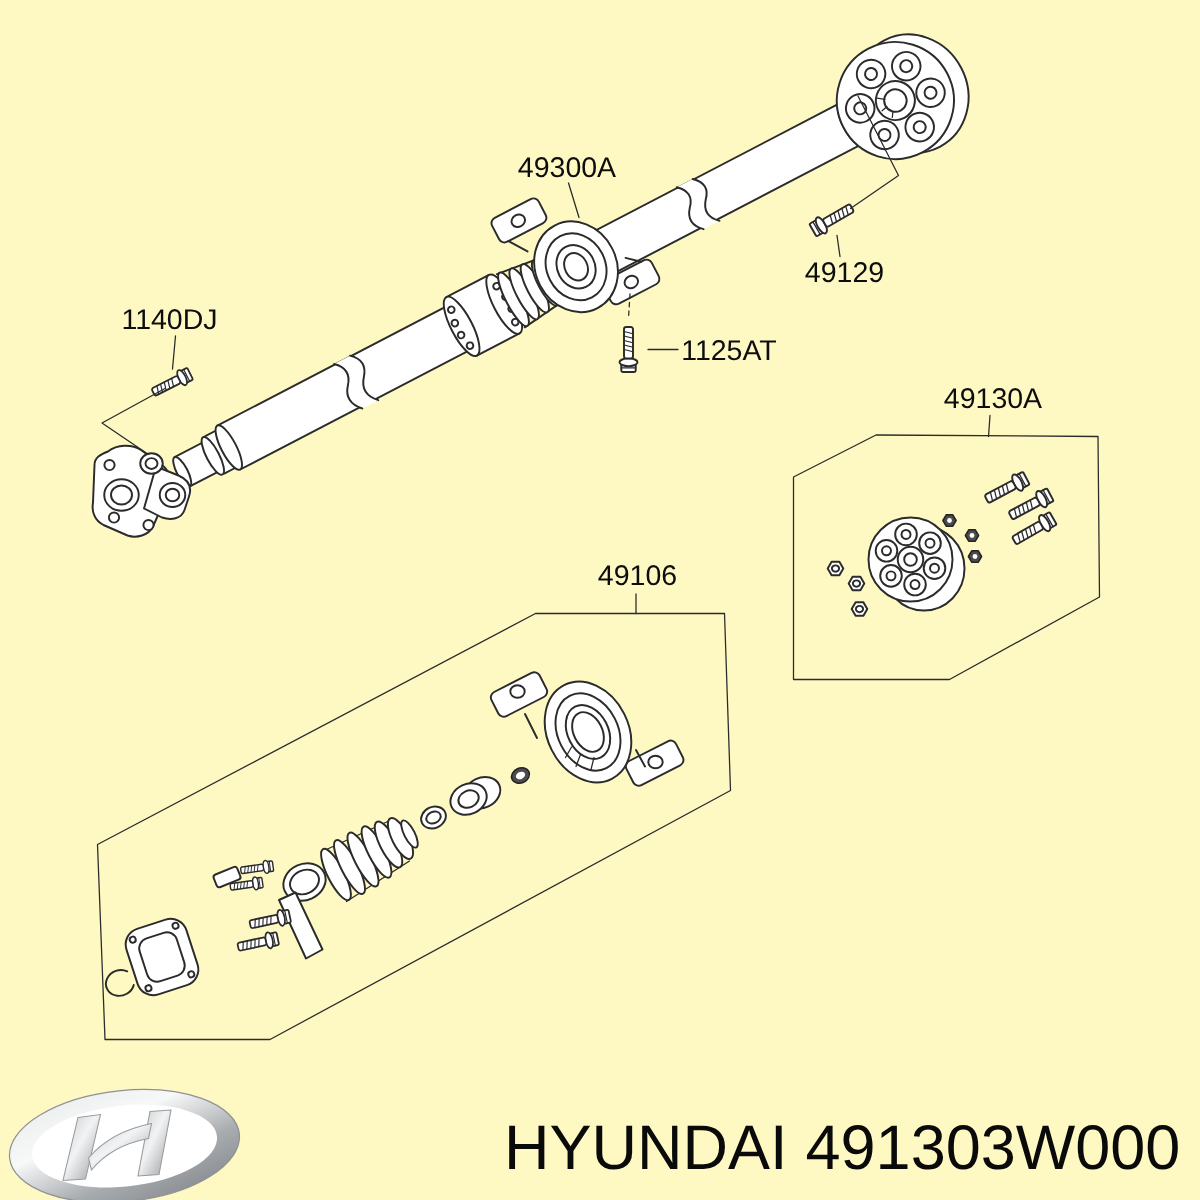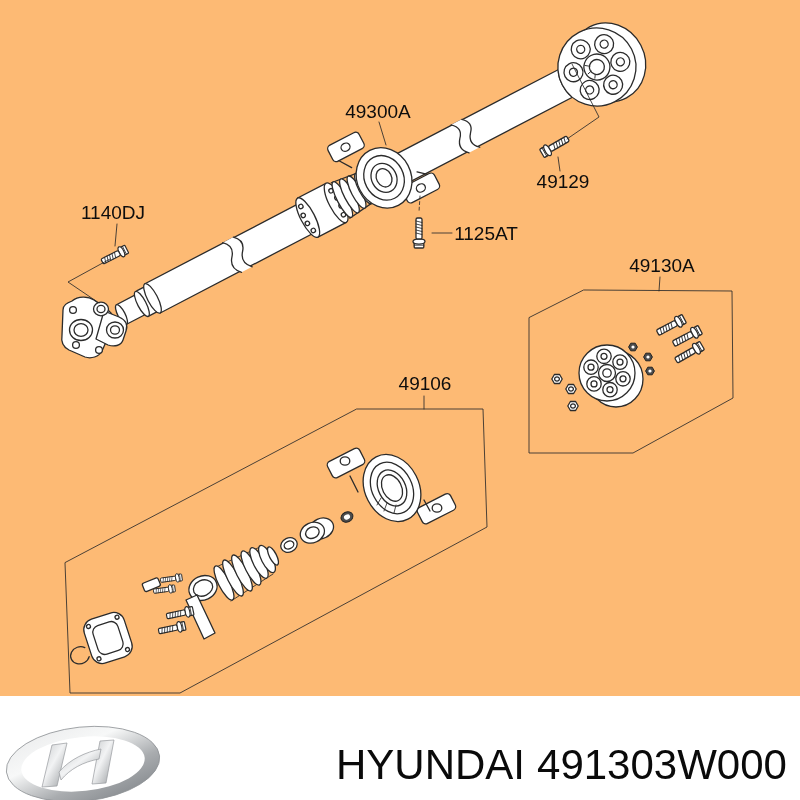--- a/index.html
+++ b/index.html
@@ -1,16 +1,16 @@
 <!DOCTYPE html>
 <html><head>
 <meta charset="utf-8">
 <style>
   html,body{margin:0;padding:0;background:#ffffff;width:800px;height:800px;overflow:hidden;}
-  .stage{position:relative;width:800px;height:696px;background:#fdba74;font-family:"Liberation Sans",sans-serif;}
+  .stage{position:relative;width:800px;height:800px;background:#fef9c3;font-family:"Liberation Sans",sans-serif;}
   svg{position:absolute;left:0;top:0;}
   .ln{fill:none;stroke:#2b2b2b;stroke-width:1.3;stroke-linecap:round;stroke-linejoin:round;}
   .fw{fill:#ffffff;stroke:#2b2b2b;stroke-width:1.3;stroke-linejoin:round;}
   .dk{fill:#4c4c4c;stroke:#232323;stroke-width:1;stroke-linejoin:round;}
   .thin{stroke-width:0.85;}
   .lbl{font:19px "Liberation Sans",sans-serif;fill:#0d0d0d;text-anchor:middle;}
   .brand{font:42px "Liberation Sans",sans-serif;fill:#0a0a0a;}
 </style>
 </head>
 <body>

